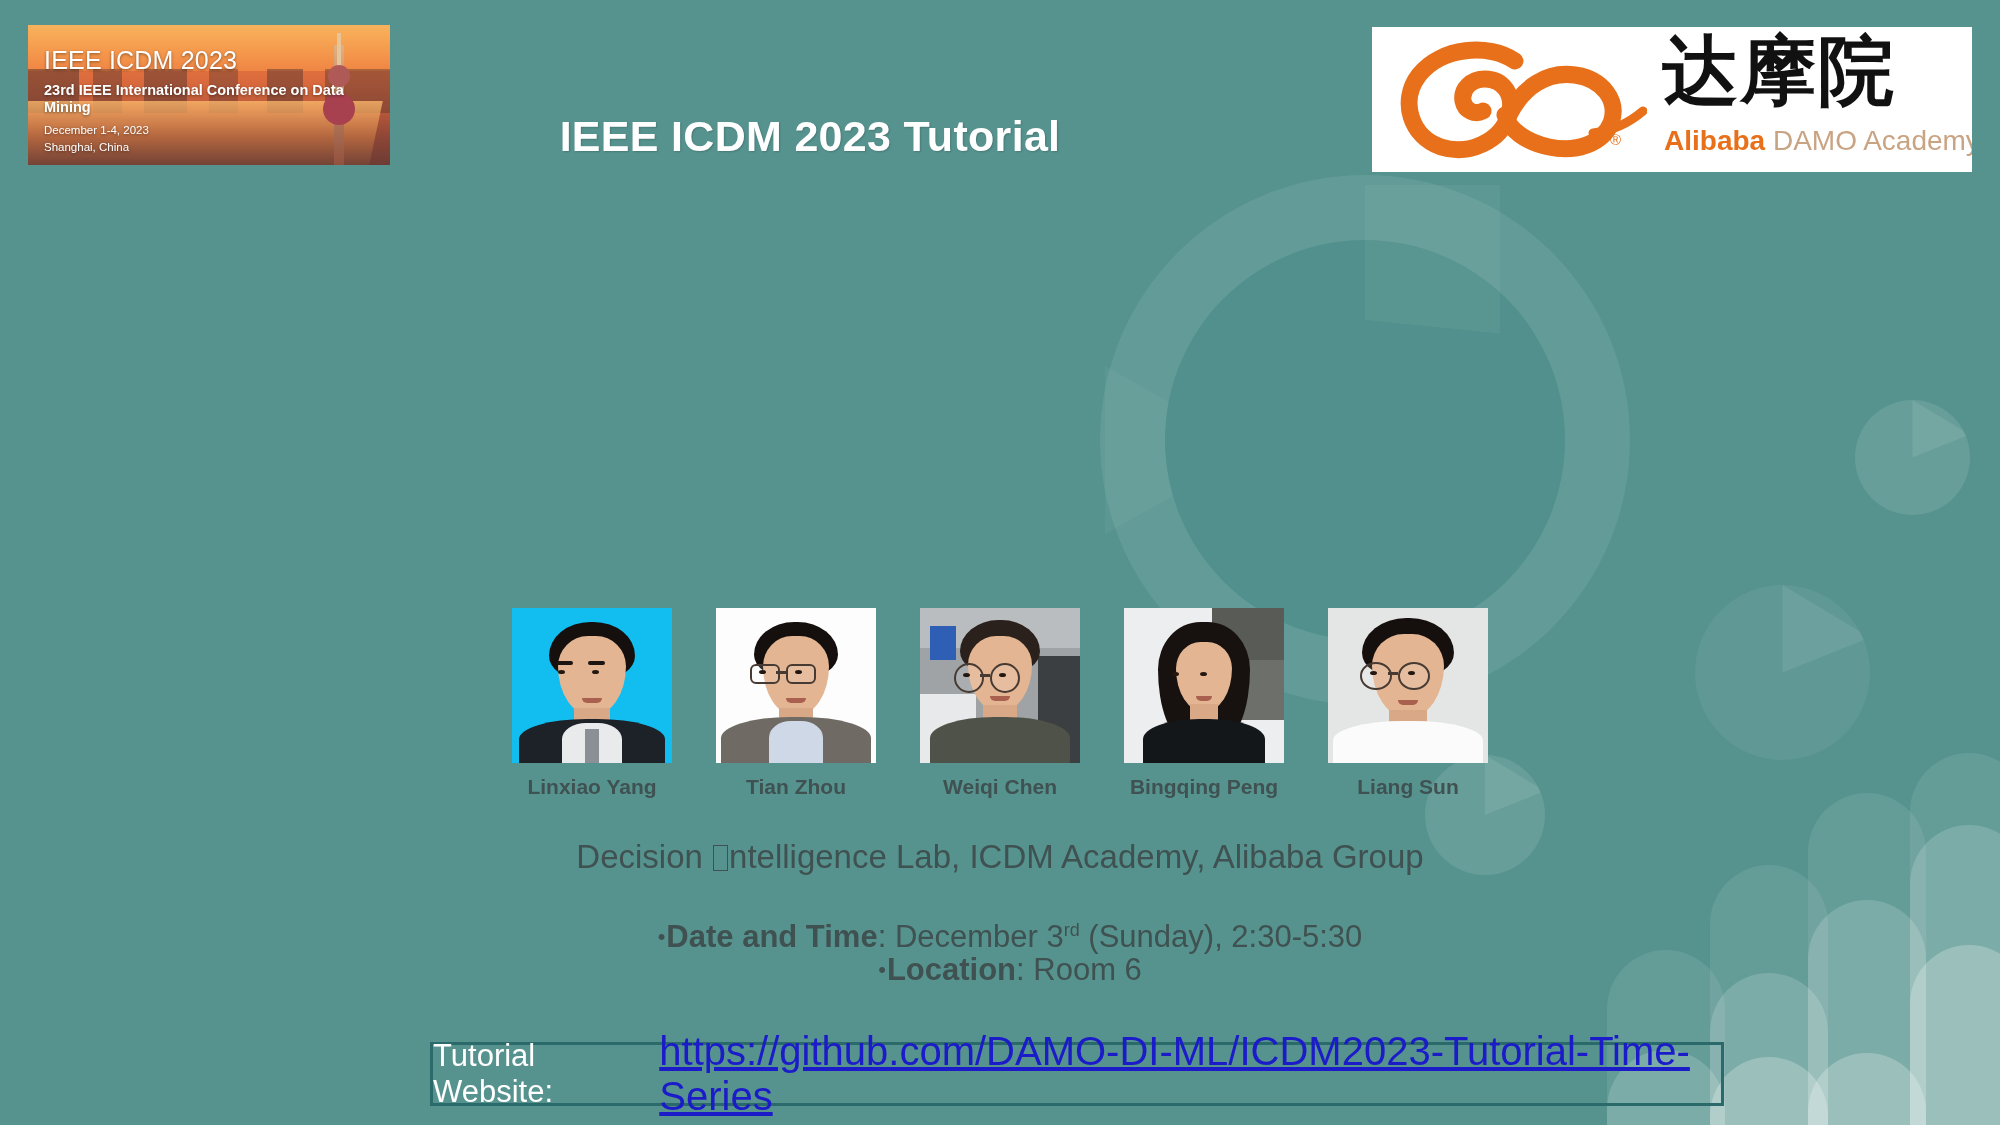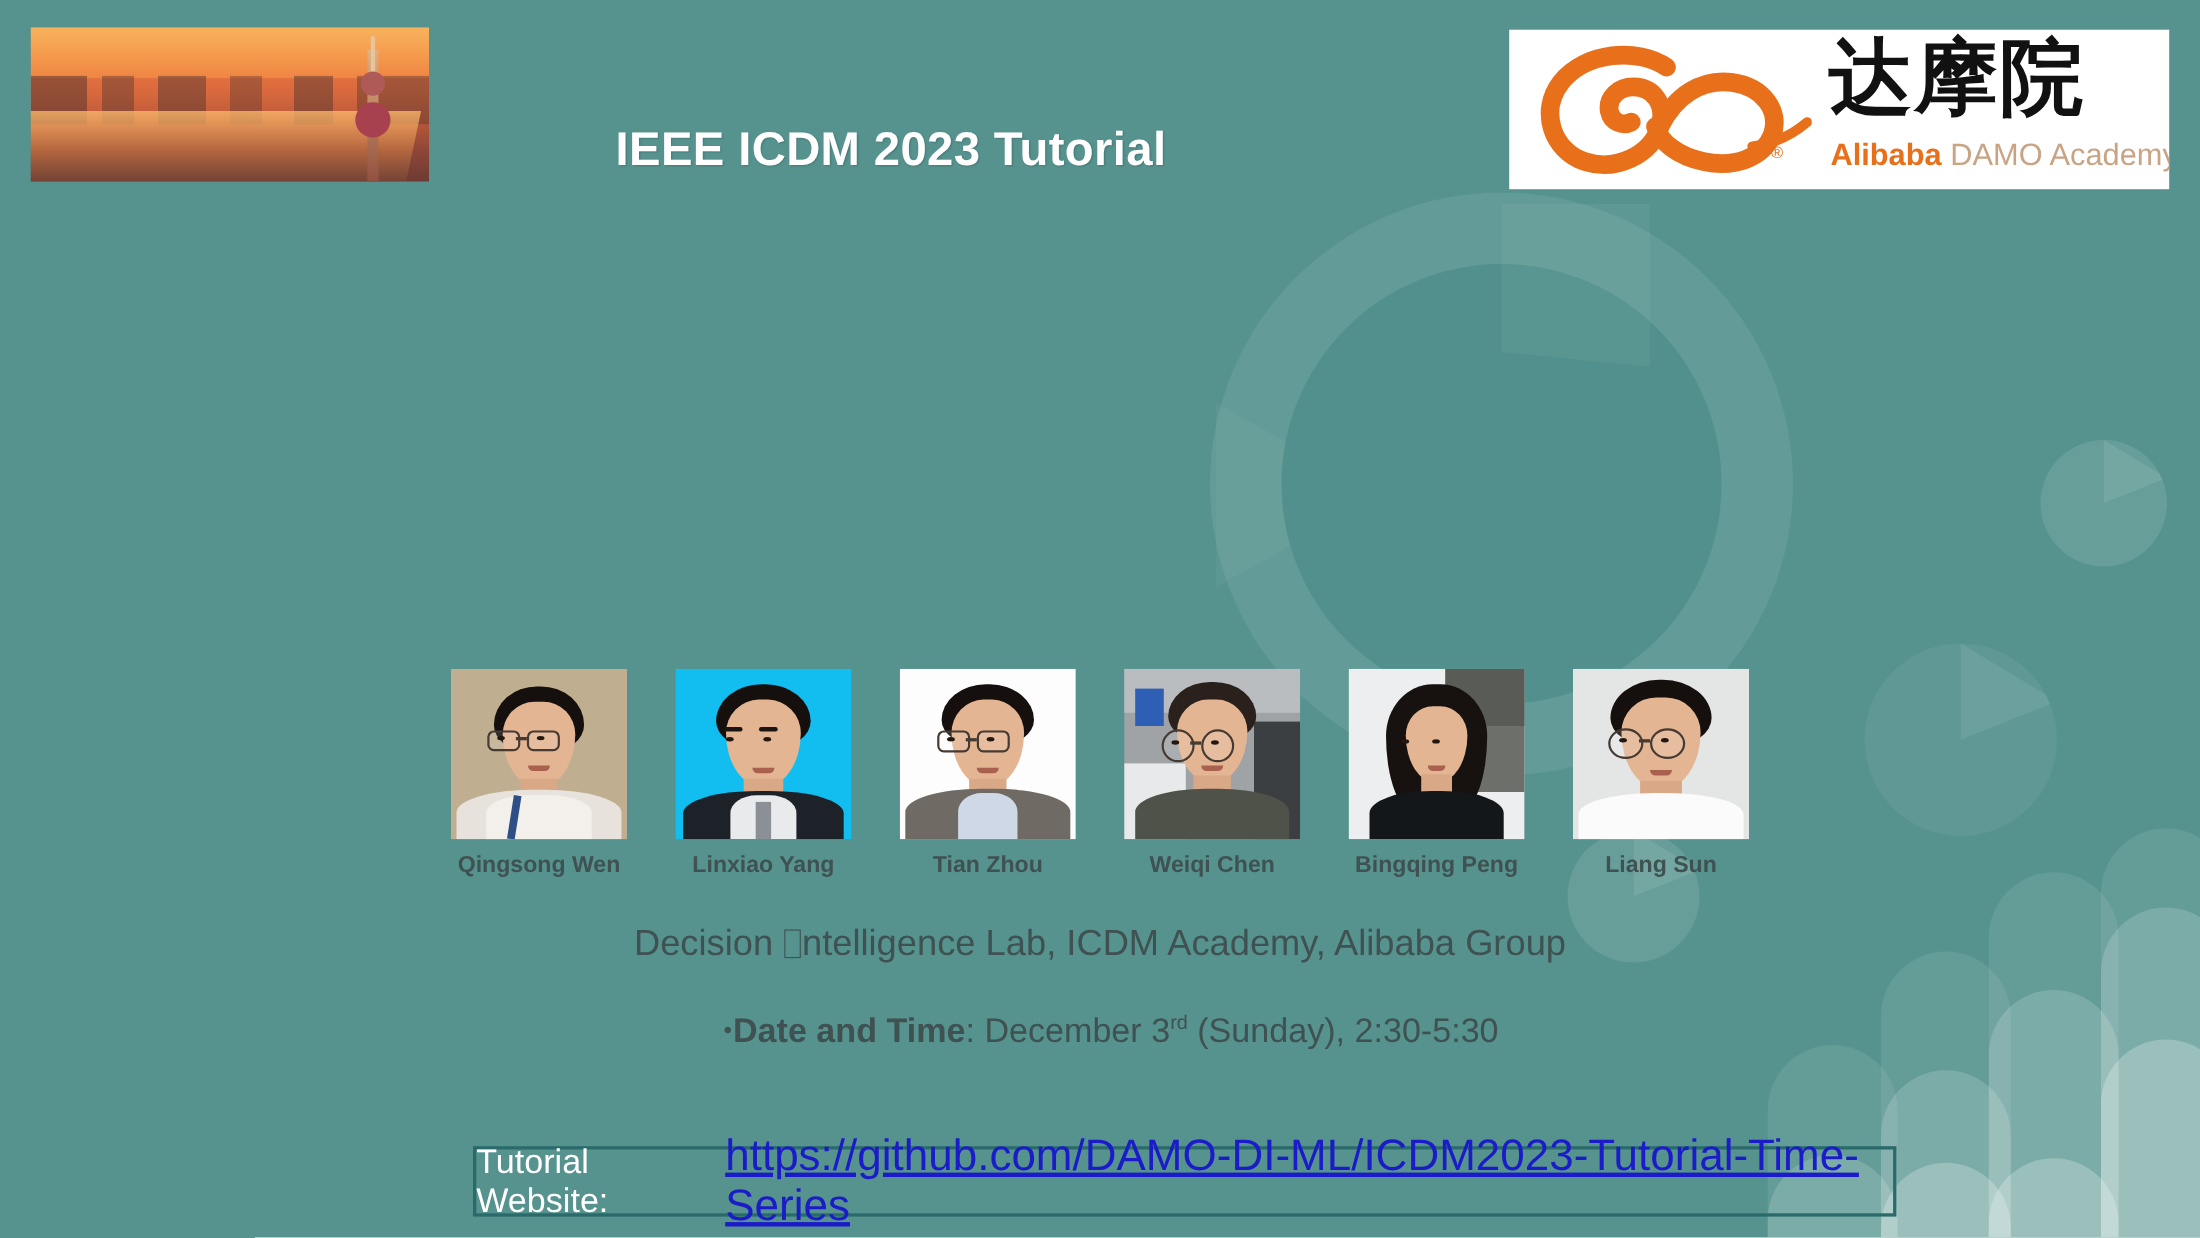--- a/index.html
+++ b/index.html
@@ -409,20 +409,26 @@
 
   <div class="icdm-banner">
     <div class="sky"></div>
     <div class="sun"></div>
     <div class="skyline"></div>
     <div class="river"></div>
     <div class="tower-shaft"></div>
     <div class="tower-spire"></div>
     <div class="tower-ball-top"></div>
     <div class="tower-ball-big"></div>
+    <div class="icdm-text">
+      <div class="icdm-title">IEEE ICDM 2023</div>
+      <div class="icdm-sub">23rd IEEE International Conference on Data Mining</div>
+      <div class="icdm-line">December 1-4, 2023</div>
+      <div class="icdm-line" style="margin-top:0;">Shanghai, China</div>
+    </div>
   </div>
 
   <div class="slide-kicker">
     <span class="inner">IEEE ICDM 2023 Tutorial</span>
   </div>
 
   <div class="damo-logo">
     <svg class="damo-swirl" viewBox="0 0 250 118">
       <path d="M118,20 C92,2 44,6 22,34 C2,60 14,96 44,106 C72,115 104,100 112,74 C118,54 106,38 88,38 C74,38 64,48 66,60 C68,70 78,74 86,70" fill="none" stroke="#e8701a" stroke-width="17" stroke-linecap="round"></path>
       <path d="M112,74 C126,46 150,30 178,34 C206,38 222,60 214,82 C206,102 180,112 152,106 C128,101 112,88 108,74" fill="none" stroke="#e8701a" stroke-width="17" stroke-linecap="round"></path>
@@ -431,38 +437,20 @@
     <div class="damo-cn">达摩院</div>
     <div class="damo-reg">®</div>
     <div class="damo-en">
       <span class="b">Alibaba</span><span class="g"> DAMO Academy</span>
     </div>
   </div>
 
 
   <div class="authors">
 
-    <div class="author">
-      <div class="photo">
-        <div class="p-bg" style="background:#bfae90;"></div>
-        <div class="p-hair" style="top:16px; width:82px; height:60px;"></div>
-        <div class="p-face" style="top:30px; width:66px; height:78px;"></div>
-        <div class="p-glass" style="left:33px; top:56px; width:26px; height:15px;"></div>
-        <div class="p-glass" style="left:69px; top:56px; width:26px; height:15px;"></div>
-        <div class="p-bridge" style="left:59px; top:62px; width:10px;"></div>
-        <div class="p-eye" style="left:42px; top:61px;"></div>
-        <div class="p-eye" style="left:78px; top:61px;"></div>
-        <div class="p-mouth" style="top:88px;"></div>
-        <div class="p-neck" style="top:100px; width:34px; height:20px;"></div>
-        <div class="p-body" style="width:150px; height:45px; background:#e7e2dc;"></div>
-        <div class="p-shirt" style="width:96px;  height:40px; background:#f3f0ec;"></div>
-        <div style="position:absolute; left:54px; bottom:0; width:7px; height:40px; background:#2d4f86; transform:rotate(9deg);"></div>
-      </div>
-      <div class="author-name">Qingsong Wen</div>
-    </div>
 
     <div class="author">
       <div class="photo">
         <div class="p-bg" style="background:#12bdf0;"></div>
         <div class="p-hair" style="top:14px; width:86px; height:58px;"></div>
         <div class="p-face" style="top:28px; width:68px; height:80px;"></div>
         <div class="p-brow" style="left:44px; top:53px;"></div>
         <div class="p-brow" style="left:76px; top:53px;"></div>
         <div class="p-eye" style="left:46px; top:62px;"></div>
         <div class="p-eye" style="left:80px; top:62px;"></div>
@@ -550,20 +538,23 @@
   </div>
 
   <div class="affiliation">
     <span>Decision </span><span class="tofu"></span><span>ntelligence Lab, ICDM Academy, Alibaba Group</span>
   </div>
 
   <div class="details">
     <div class="line">
       <span class="bullet">•</span><b>Date and Time</b><span>: December 3</span><sup>rd</sup><span> (Sunday),  2:30-5:30</span>
     </div>
+    <div class="line">
+      <span class="bullet">•</span><b>Location</b><span>: Room 6</span>
+    </div>
   </div>
 
   <div class="website-box">
     <span class="website-label">Tutorial Website:</span>
     <a class="website-link" href="#">https://github.com/DAMO-DI-ML/ICDM2023-Tutorial-Time-Series</a>
   </div>
 
 </div>
 
 </body></html>

